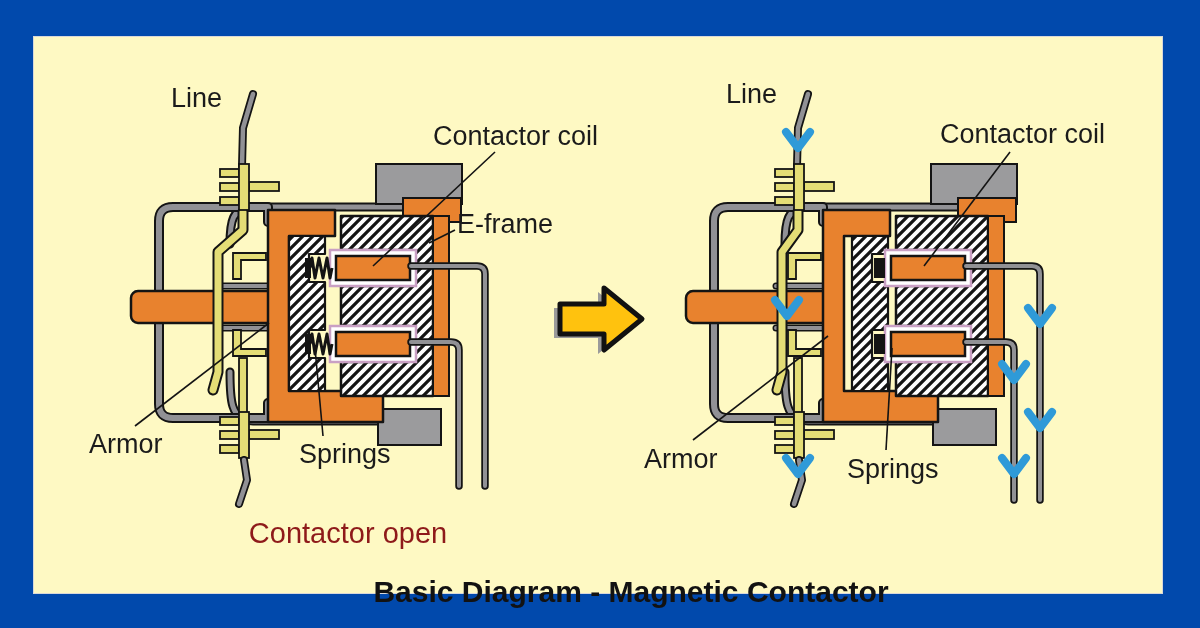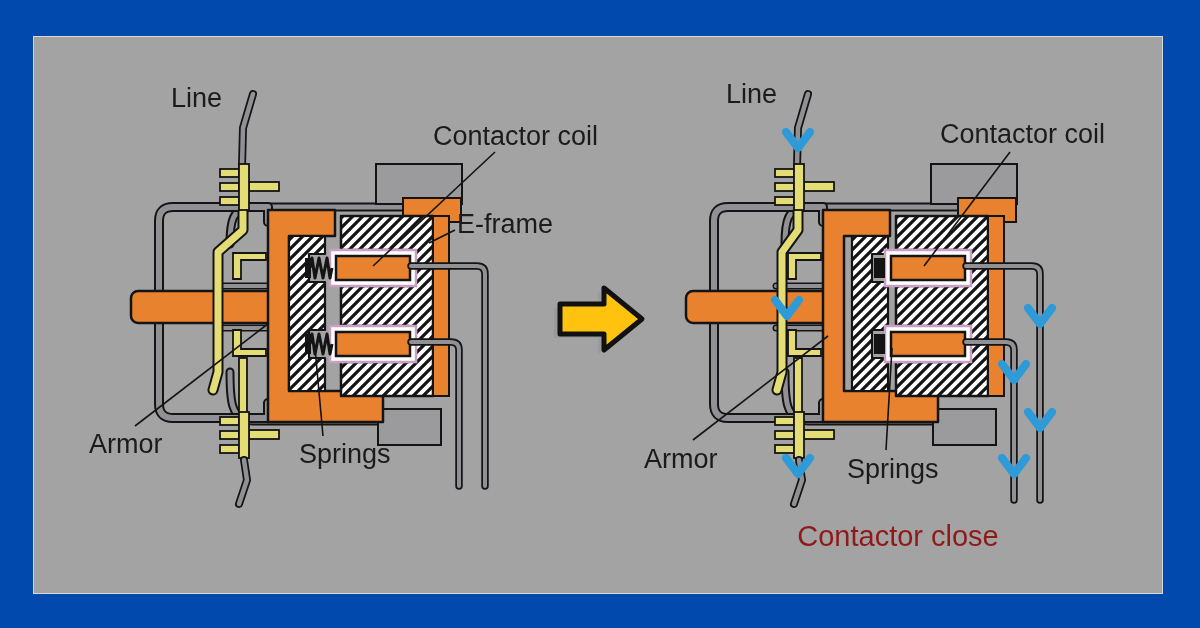--- a/index.html
+++ b/index.html
@@ -4,21 +4,21 @@
 <style>
   html,body{margin:0;padding:0;}
   body{
     width:1200px;height:628px;position:relative;overflow:hidden;
     font-family:"Liberation Sans", sans-serif;
     background:#0149AC;
   }
   .frame{position:absolute;inset:0;}
   .canvas{
     position:absolute;left:33px;top:36px;width:1130px;height:558px;
-    background:#a3a3a3;box-shadow:inset 0 0 0 1px #d8d8d8;
+    background:#fef9c3;box-shadow:inset 0 0 0 1px #d8d8d8;
   }
   .diagram{position:absolute;width:460px;height:430px;}
   .diagram svg{position:absolute;left:0;top:0;overflow:visible;}
   #diag-open{left:60px;top:40px;}
   #diag-close{left:615px;top:40px;}
   .part-label{
     position:absolute;white-space:nowrap;color:#1b1b1b;
     font-size:27px;line-height:1.1;letter-spacing:0px;
   }
   .caption{
@@ -250,15 +250,16 @@
       <span class="part-label" style="left:292px;top:44px">Contactor coil</span>
       <span class="part-label" style="left:-4px;top:369px">Armor</span>
       <span class="part-label" style="left:199px;top:379px">Springs</span>
     </div>
 
     <svg class="transition-arrow" viewBox="0 0 96 84" aria-hidden="true">
       <path id="t-arrow-shadow" d="M 6,25 L 50,25 L 50,9 L 88,40 L 50,71 L 50,55 L 6,55 Z" transform="translate(-4,3)" fill="#9a9a9a"></path>
       <path id="t-arrow-body" d="M 8,24 L 52,24 L 52,8 L 90,39 L 52,70 L 52,54 L 8,54 Z" fill="#FFC20E" stroke="#111" stroke-width="5" stroke-linejoin="round"></path>
     </svg>
 
-    <div class="caption" id="caption-close">Contactor close</div>
+    <div class="caption" id="caption-open">Contactor open</div>
+    <div class="main-title">Basic Diagram - Magnetic Contactor</div>
   </div>
 </div>
 
 </body></html>

